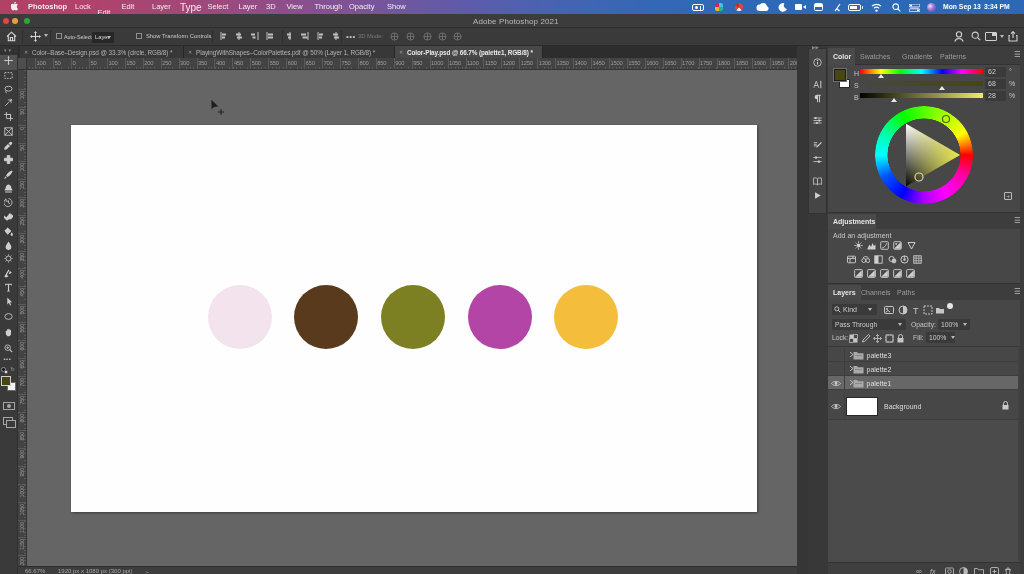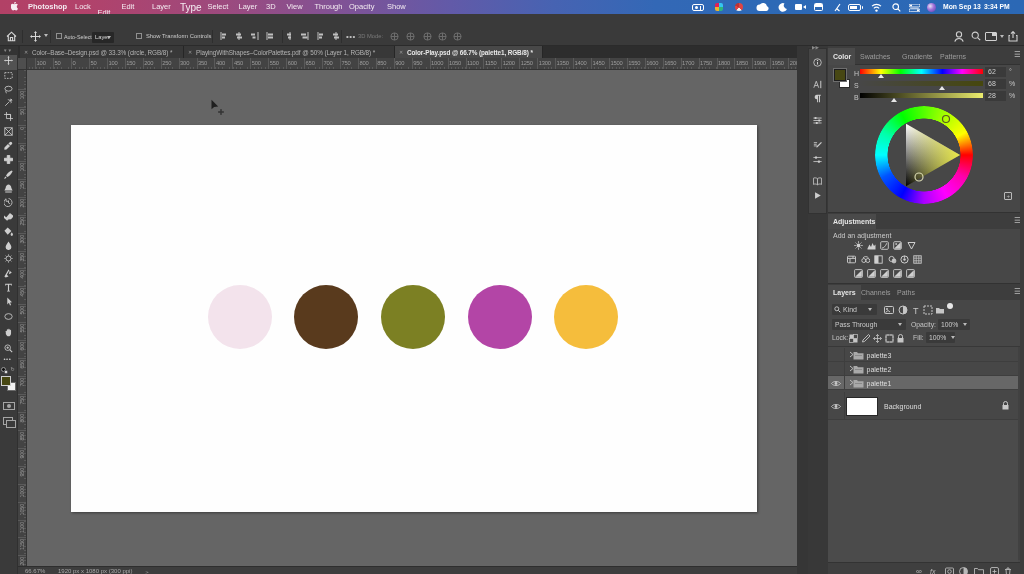--- a/index.html
+++ b/index.html
@@ -74,20 +74,26 @@
           <rect x="0" y="0" width="11" height="3" rx="1.5" fill="none" stroke="#fff" stroke-width="0.9"></rect>
           <circle cx="2" cy="1.5" r="1.1" fill="#fff"></circle>
           <rect x="0" y="4.8" width="11" height="3" rx="1.5" fill="none" stroke="#fff" stroke-width="0.9"></rect>
           <circle cx="9" cy="6.3" r="1.1" fill="#fff"></circle>
         </svg>
       </div>
       <div class="abs" style="left:927px;top:2.5px;width:9px;height:9px;border-radius:50%;background:radial-gradient(circle at 35% 35%,#e9e2f5,#9f6fd8 45%,#5a3ba8);"></div>
       <div class="abs" style="left:943px;top:2.8px;font-size:6.8px;font-weight:600;color:#ffffff;">Mon Sep 13</div>
       <div class="abs" style="left:984px;top:2.8px;font-size:6.8px;font-weight:600;color:#ffffff;">3:34 PM</div>
     </div>
+    <div class="abs" style="left:0;top:14px;width:1024px;height:14px;background:#3c3c3c;border-bottom:1px solid #2d2d2d;">
+<div class="abs" style="left:3px;top:3.5px;width:6px;height:6px;border-radius:50%;background:#e2463f;"></div>
+<div class="abs" style="left:12px;top:3.5px;width:6px;height:6px;border-radius:50%;background:#e0a33a;"></div>
+<div class="abs" style="left:24px;top:3.5px;width:6px;height:6px;border-radius:50%;background:#2aa73a;"></div>
+<div class="abs" style="left:473px;top:2.5px;color:#b9babc;font-size:8px;letter-spacing:0.1px;">Adobe Photoshop 2021</div>
+</div>
     <div class="abs" style="left:0;top:28px;width:1024px;height:18px;background:#3a3a3a;border-bottom:1px solid #2b2b2b;">
       <div class="abs" style="left:6px;top:3px;width:11px;height:11px;">
         <svg width="11" height="11" viewBox="0 0 11 11">
           <path fill="none" stroke="#d6d6d6" stroke-width="1.1" d="M1 5.5 L5.5 1.2 L10 5.5 M2.3 4.6 V9.8 H8.7 V4.6 M4.4 9.8 V6.5 H6.6 V9.8"></path>
         </svg>
       </div>
       <div class="abs" style="left:22px;top:2px;width:1px;height:13px;background:#2e2e2e;"></div>
       <div class="abs" style="left:30px;top:3px;width:11px;height:11px;">
         <svg width="11" height="11" viewBox="0 0 11 11">
           <path stroke="#d6d6d6" stroke-width="1" d="M5.5 1 V10 M1 5.5 H10"></path>

